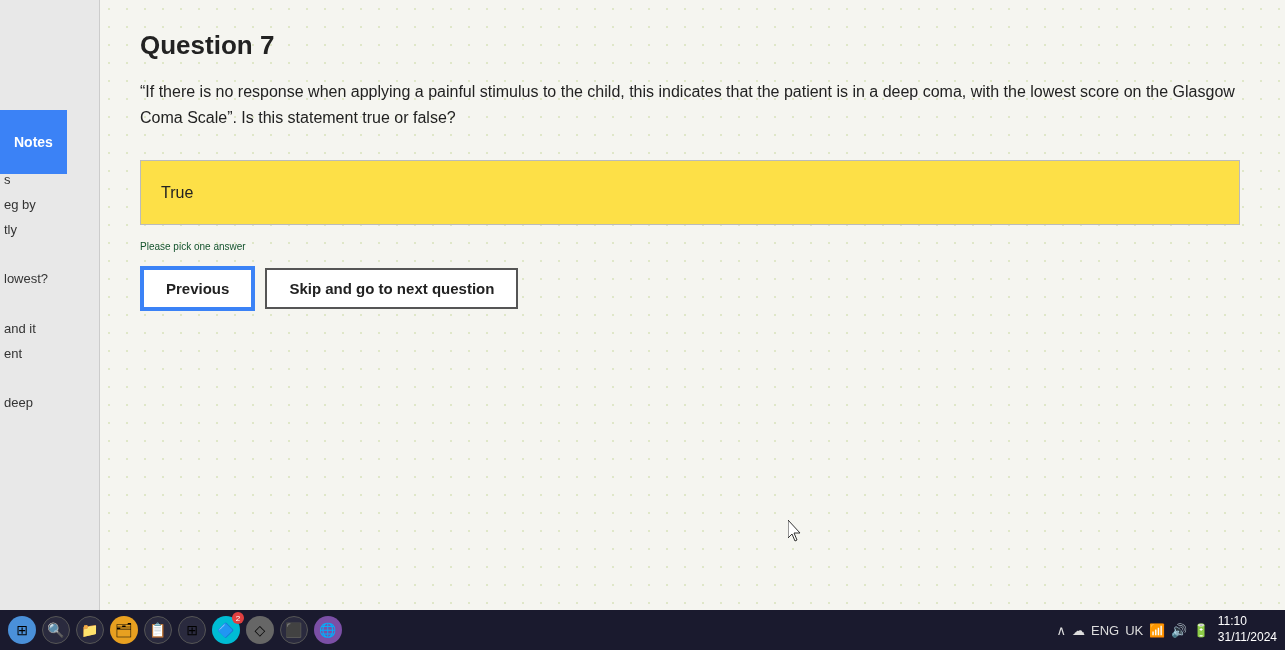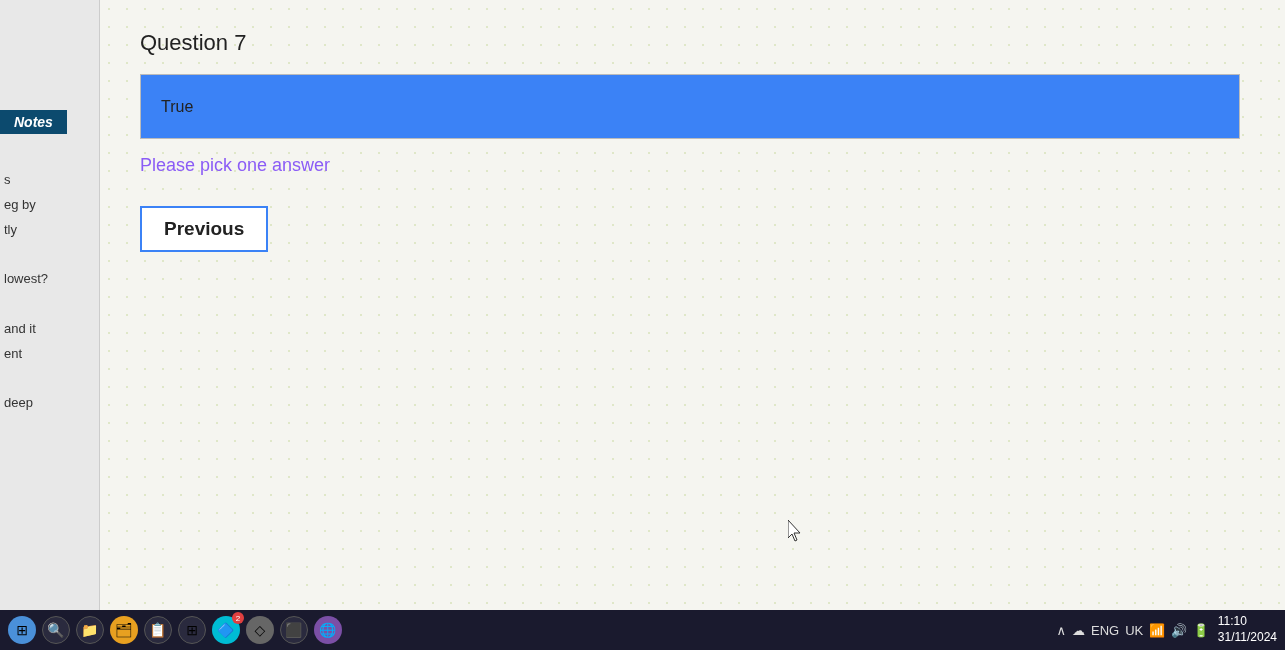--- a/index.html
+++ b/index.html
@@ -28,29 +28,28 @@
       display: flex;
       flex-direction: column;
       padding-top: 110px;
       position: relative;
     }
 
     .notes-btn {
       position: absolute;
       top: 110px;
       left: 0;
-      background: #0c4a6e;
+      background: #3b82f6;
       color: white;
-      padding: 4px 14px;
+      padding: 24px 14px;
       font-size: 14px;
       font-weight: bold;
       cursor: pointer;
       border: none;
       display: inline-block;
-      font-style: italic;
     }
 
     .sidebar-text {
       margin-top: 60px;
       padding: 0 4px;
       font-size: 13px;
       color: #333;
       line-height: 1.6;
     }
 
@@ -78,66 +77,66 @@
       opacity: 0.5;
       z-index: 0;
     }
 
     .content-inner {
       position: relative;
       z-index: 1;
     }
 
     .question-title {
-      font-size: 22px;
-      font-weight: normal;
+      font-size: 26px;
+      font-weight: bold;
       color: #222;
       margin-bottom: 18px;
     }
 
     .question-text {
       font-size: 16px;
       color: #222;
       line-height: 1.6;
       margin-bottom: 30px;
       max-width: 1100px;
     }
 
     .answer-option {
-      background: #3b82f6;
+      background: #fde047;
       border: 1px solid #bbb;
       padding: 18px 20px;
       margin-bottom: 16px;
       font-size: 16px;
       color: #222;
       cursor: pointer;
       max-width: 1100px;
       min-height: 65px;
       display: flex;
       align-items: center;
     }
 
     .pick-one-text {
-      font-size: 18px;
-      color: #8b5cf6;
-      margin-bottom: 30px;
+      font-size: 10px;
+      color: #14532d;
+      margin-bottom: 14px;
       margin-top: 4px;
     }
 
     .buttons-row {
       display: flex;
       gap: 10px;
       align-items: center;
     }
 
     .btn-previous {
       background: white;
-      border: 2px solid #3b82f6;
+      border: 4px solid #3b82f6;
       padding: 10px 22px;
-      font-size: 19px;
+      font-size: 15px;
       font-weight: bold;
       cursor: pointer;
       color: #222;
     }
 
     .btn-skip {
       background: white;
       border: 2px solid #555;
       padding: 10px 22px;
       font-size: 15px;
@@ -240,30 +239,32 @@
       <span class="s-item">and it</span>
       <span class="s-item">ent</span>
       <span class="s-item">&nbsp;</span>
       <span class="s-item">deep</span>
     </div>
   </div>
 
   <div class="content">
     <div class="content-inner">
       <h1 class="question-title">Question 7</h1>
+      <p class="question-text">“If there is no response when applying a painful stimulus to the child, this indicates that the patient is in a deep coma, with the lowest score on the Glasgow Coma Scale”. Is this statement true or false?</p>
 
       <div class="answer-option">
         <span>True</span>
       </div>
 
 
       <p class="pick-one-text">Please pick one answer</p>
 
       <div class="buttons-row">
         <button class="btn-previous">Previous</button>
+        <button class="btn-skip">Skip and go to next question</button>
       </div>
     </div>
 
     <div style="position:absolute; left:688px; top:520px; pointer-events:none; z-index:999;">
       <svg width="16" height="22" viewBox="0 0 16 22">
         <polygon points="0,0 0,18 4,14 7,21 9,20 6,13 12,13" fill="white" stroke="#333" stroke-width="1"></polygon>
       </svg>
     </div>
   </div>
 

